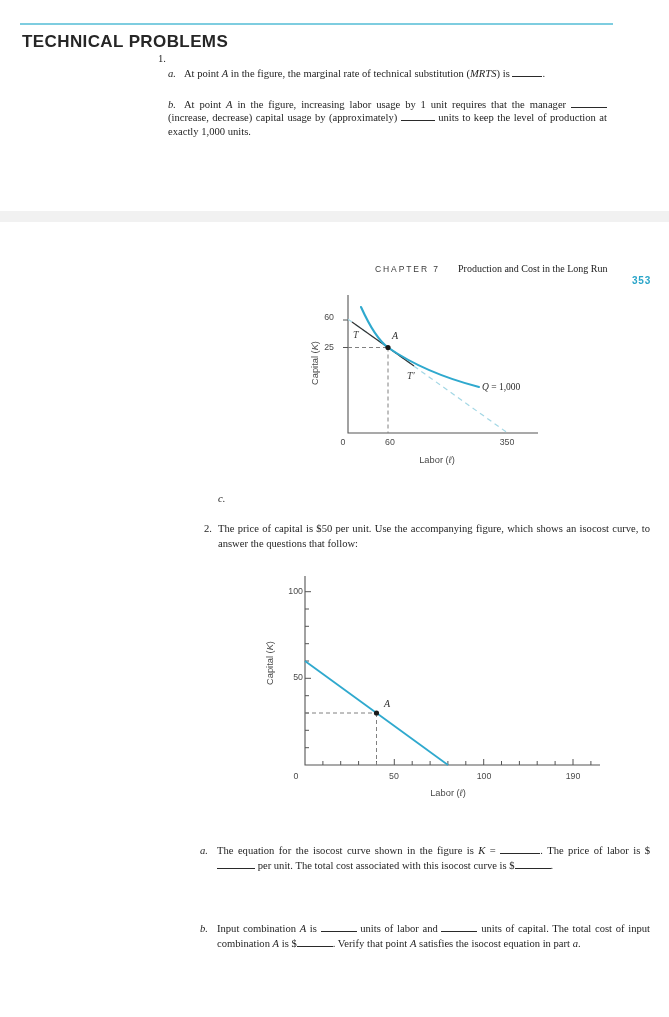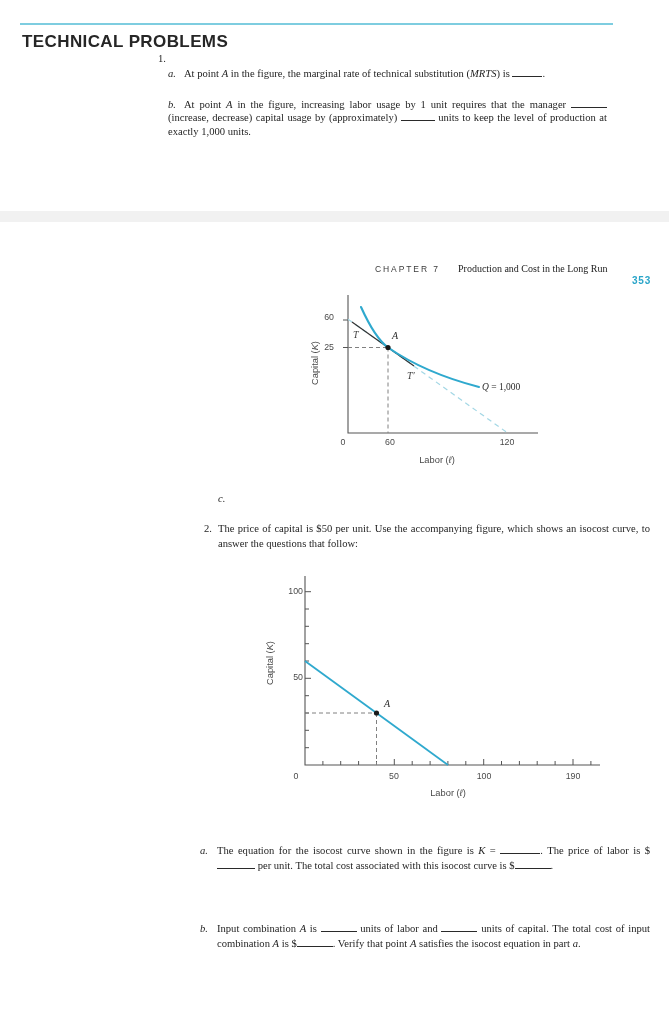--- a/index.html
+++ b/index.html
@@ -82,21 +82,21 @@
       <path d="M48 55.5 H88 M88 55.5 V141" fill="none" stroke="#808080" stroke-width="1" stroke-dasharray="4,3"></path>
       <path d="M52 30 L114 74" fill="none" stroke="#333" stroke-width="1.2"></path>
       <path d="M61 15 Q75 46 88 55.5 Q125 81 179 95" fill="none" stroke="#2fa9ce" stroke-width="2.1" stroke-linecap="round"></path>
       <circle cx="88" cy="55.5" r="2.6" fill="#1a1a1a"></circle>
     </svg>
     <div class="clabel rt" style="left:10px;top:20px;width:24px;">60</div>
     <div class="clabel rt" style="left:10px;top:50px;width:24px;">25</div>
     <div class="clabel axis-label rot ctr" style="left:-14px;top:65px;width:60px;height:12px;"><span>Capital (</span><i>K</i><span>)</span></div>
     <div class="clabel ctr" style="left:35px;top:145px;width:16px;">0</div>
     <div class="clabel ctr" style="left:78px;top:145px;width:24px;">60</div>
-    <div class="clabel ctr" style="left:193px;top:145px;width:28px;">120</div>
+    <div class="clabel ctr" style="left:193px;top:145px;width:28px;">350</div>
     <div class="clabel axis-label ctr" style="left:97px;top:163px;width:80px;"><span>Labor (</span><i>ℓ</i><span>)</span></div>
     <div class="ptlabel" style="left:92px;top:38px;">A</div>
     <div class="ptlabel" style="left:53px;top:37px;color:#444;">T</div>
     <div class="ptlabel" style="left:107px;top:78px;color:#444;">T′</div>
     <div class="qlabel" style="left:182px;top:90px;"><i>Q</i><span> = 1,000</span></div>
   </figure>
 
   <p class="para para-lg hang" style="left:233px;top:492px;width:417px;margin:0;">
     <span class="hlbl" style="left:-15px;">c.</span>
   </p>

